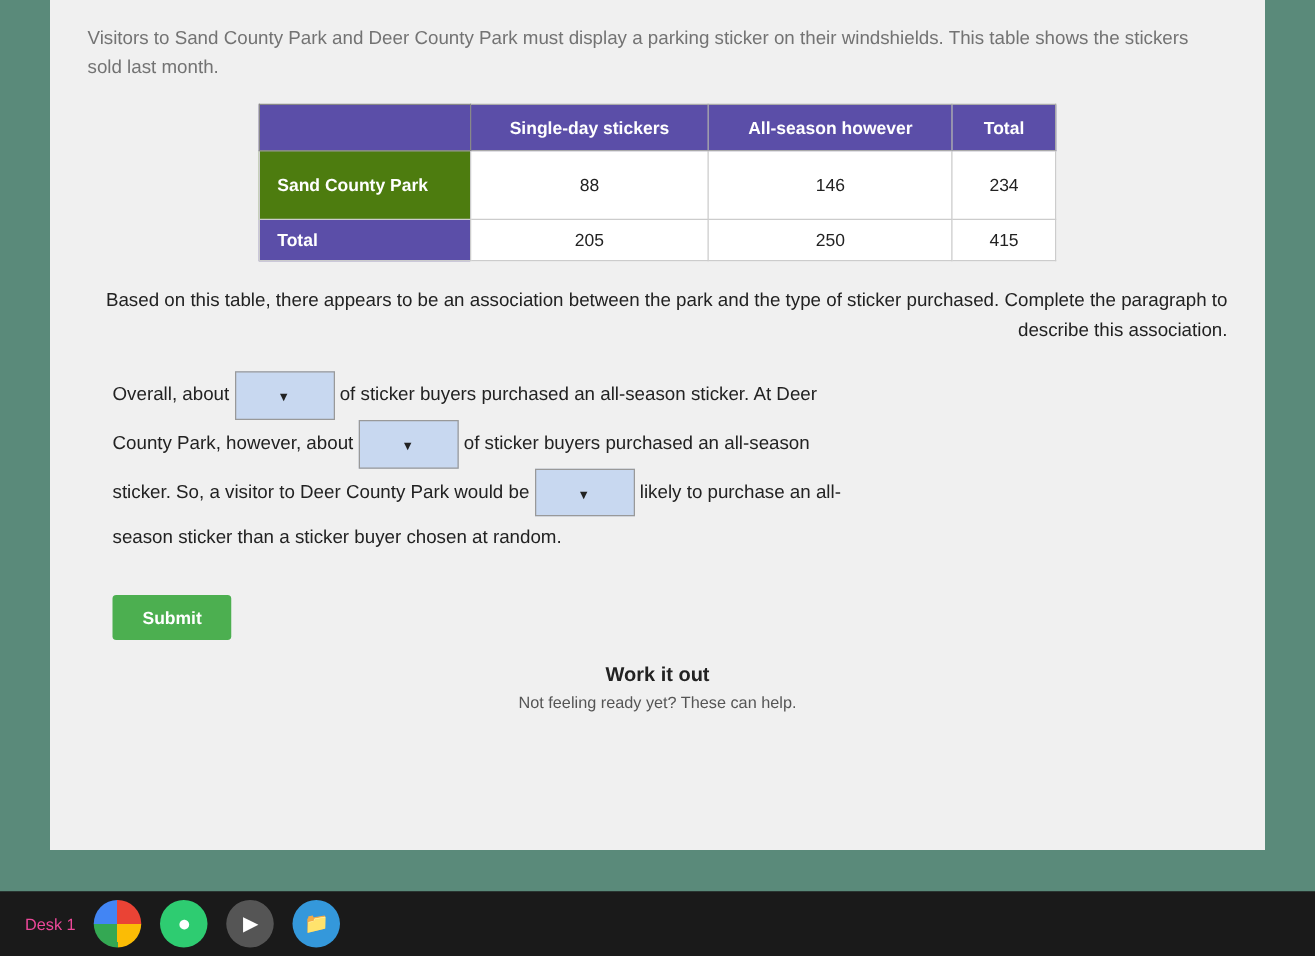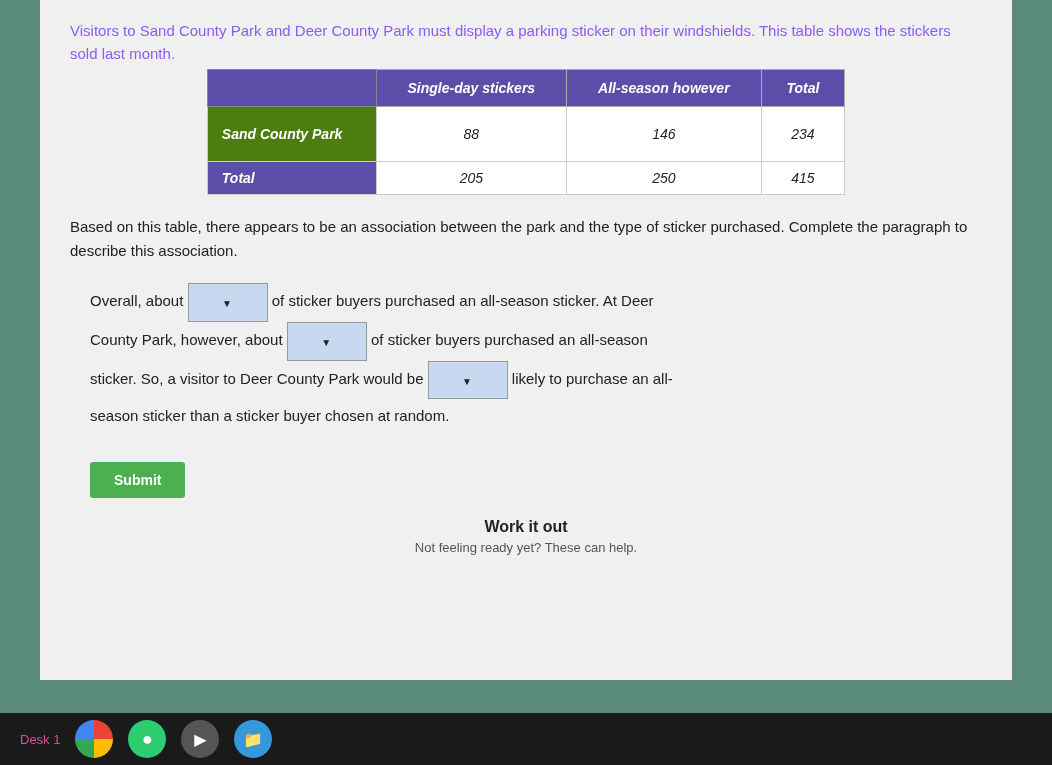--- a/index.html
+++ b/index.html
@@ -16,32 +16,31 @@
     .main-content {
       background: #f0f0f0;
       margin: 0 40px;
       padding: 20px 30px 30px 30px;
       min-height: 680px;
       position: relative;
     }
 
     .intro-text {
       font-size: 15px;
-      color: #8b5cf6;
+      color: #737373;
       line-height: 1.5;
-      margin-bottom: 4px;
+      margin-bottom: 18px;
     }
 
     
     .data-table {
       border-collapse: collapse;
       margin: 0 auto 20px auto;
       width: 70%;
       min-width: 500px;
-      font-style: italic;
     }
 
     .data-table th {
       background-color: #5b4ea8;
       color: white;
       font-weight: bold;
       padding: 10px 20px;
       text-align: center;
       font-size: 14px;
       border: 1px solid #aaa;
@@ -70,20 +69,21 @@
       font-weight: bold;
       text-align: left;
       padding: 8px 14px;
     }
 
     .association-text {
       font-size: 15px;
       color: #222;
       line-height: 1.6;
       margin-bottom: 20px;
+      text-align: right;
     }
 
     .paragraph-section {
       font-size: 15px;
       color: #222;
       line-height: 2.2;
       margin-bottom: 30px;
       padding: 0 20px;
     }
 

